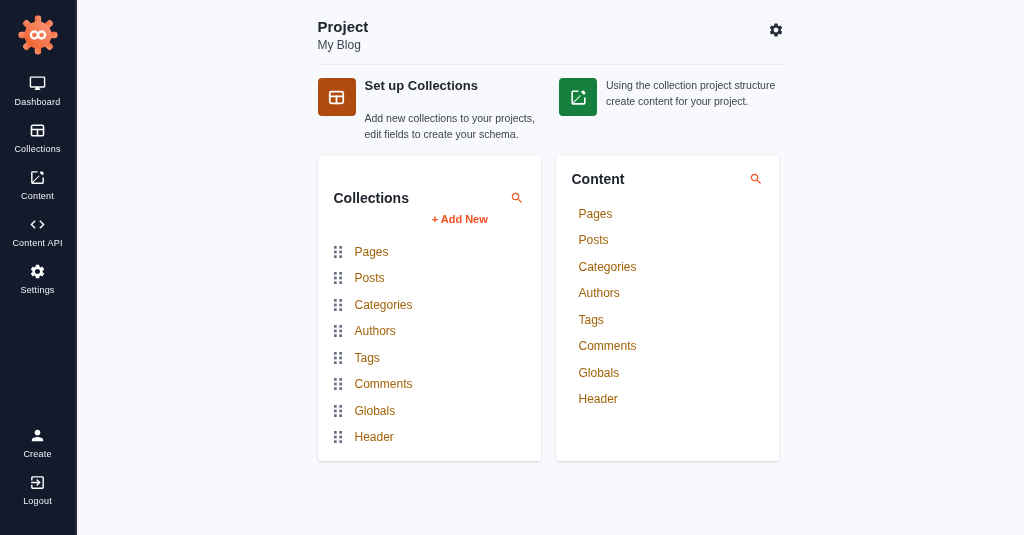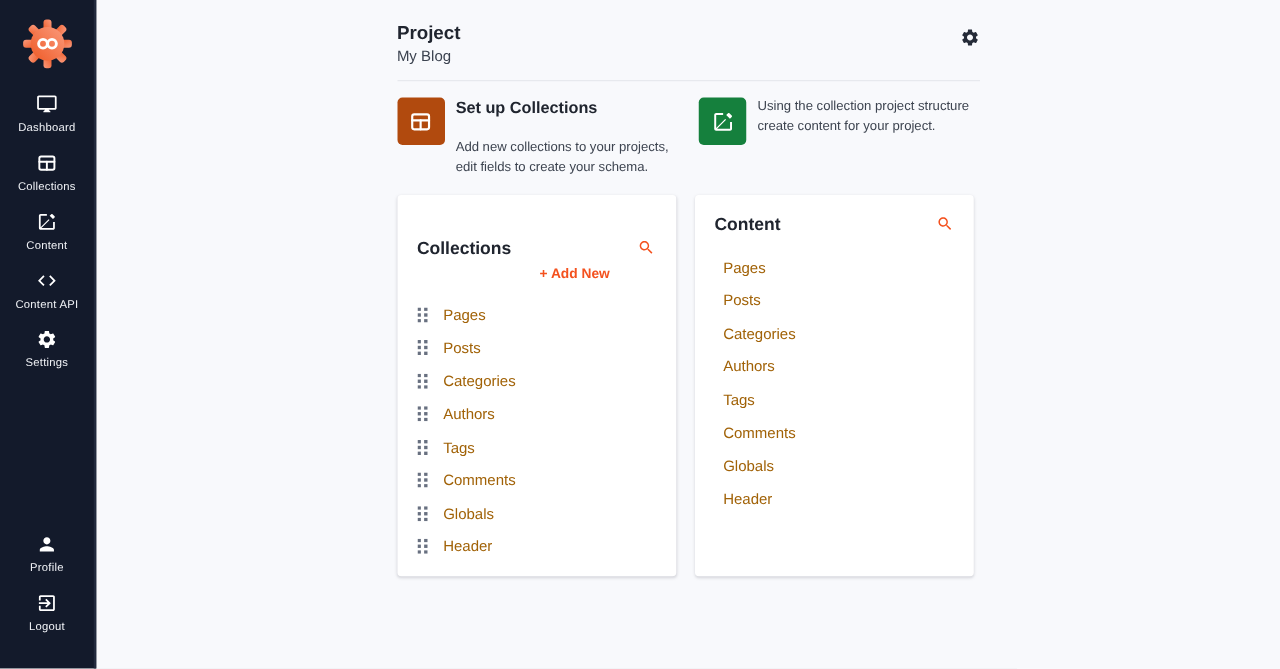--- a/index.html
+++ b/index.html
@@ -135,21 +135,21 @@
       </nav>
 
     <div class="nav nav-footer">
 
         <div class="nav-item">
           <span class="nav-icon">
             <svg viewBox="0 0 24 24" fill="currentColor">
               <path d="M12 12c2.21 0 4-1.79 4-4s-1.79-4-4-4-4 1.79-4 4 1.79 4 4 4zm0 2c-2.67 0-8 1.34-8 4v2h16v-2c0-2.66-5.33-4-8-4z"></path>
             </svg>
           </span>
-          <span class="nav-label">Profile</span>
+          <span class="nav-label">Create</span>
         </div>
 
         <div class="nav-item">
           <span class="nav-icon">
             <svg viewBox="0 0 24 24" fill="currentColor">
               <path d="M10.09 15.59L11.5 17l5-5-5-5-1.41 1.41L12.67 11H3v2h9.67l-2.58 2.59zM19 3H5c-1.11 0-2 .9-2 2v4h2V5h14v14H5v-4H3v4c0 1.1.89 2 2 2h14c1.1 0 2-.9 2-2V5c0-1.1-.9-2-2-2z"></path>
             </svg>
           </span>
           <span class="nav-label">Logout</span>
         </div>

